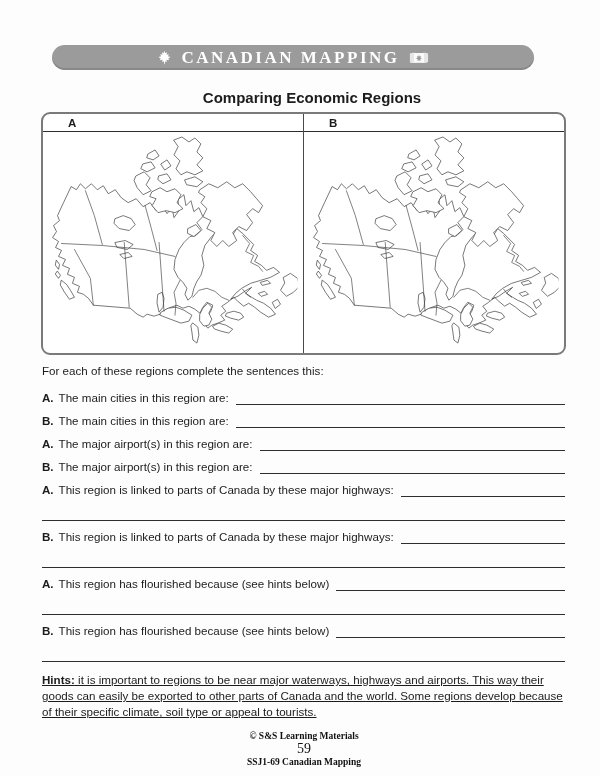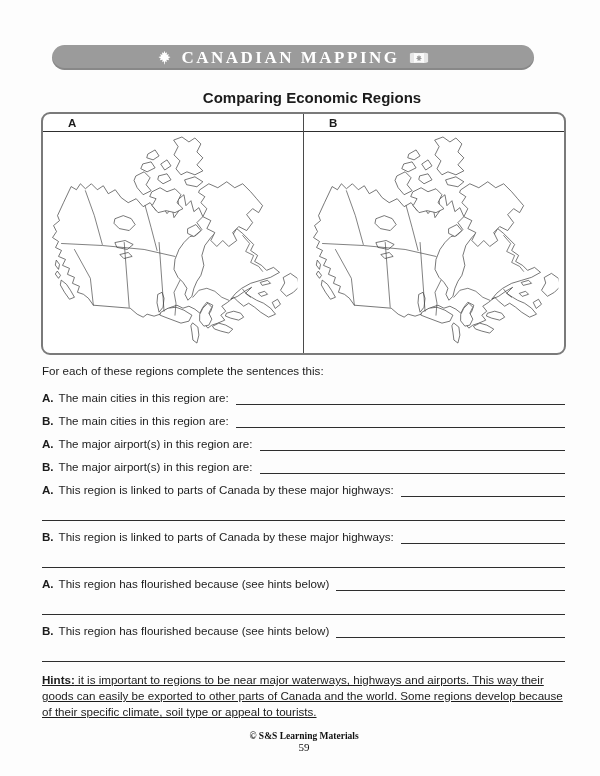--- a/index.html
+++ b/index.html
@@ -97,21 +97,21 @@
 
   
   .footer {
     position:absolute; left:40px; top:731px;
     width:528px;
     display:flex; align-items:center;
     font-family:"Liberation Serif", serif;
     font-size:9.5px; font-weight:bold; color:#111;flex-direction:column;
   }
   .footer .f-left  { flex:1; text-align:left; }
-  .footer .f-center{ flex:0; font-weight:normal; font-size:11px; }
+  .footer .f-center{ flex:0; font-weight:normal; font-size:14px; }
   .footer .f-right { flex:1; text-align:right; }
 </style>
 </head>
 <body>
 
 <svg width="0" height="0" style="position:absolute" aria-hidden="true">
   <defs>
     <symbol id="canada-map" viewBox="0 0 250 222">
       <g fill="#ffffff" stroke="#3c3c3c" stroke-width="0.7" stroke-linejoin="round" stroke-linecap="round">
 
@@ -253,15 +253,16 @@
       <span class="q-line"></span>
     </div>
     <div class="cont-line"></div>
 
     <p class="hints"><b>Hints:</b><span> it is important to regions to be near major waterways, highways and airports. This way their goods can easily be exported to other parts of Canada and the world. Some regions develop because of their specific climate, soil type or appeal to tourists.</span></p>
   </div>
 
   <div class="footer">
     <span class="f-left">© S&amp;S Learning Materials</span>
     <span class="f-center">59</span>
+    <span class="f-right">SSJ1-69 Canadian Mapping</span>
   </div>
 
 </div>
 
 </body></html>

